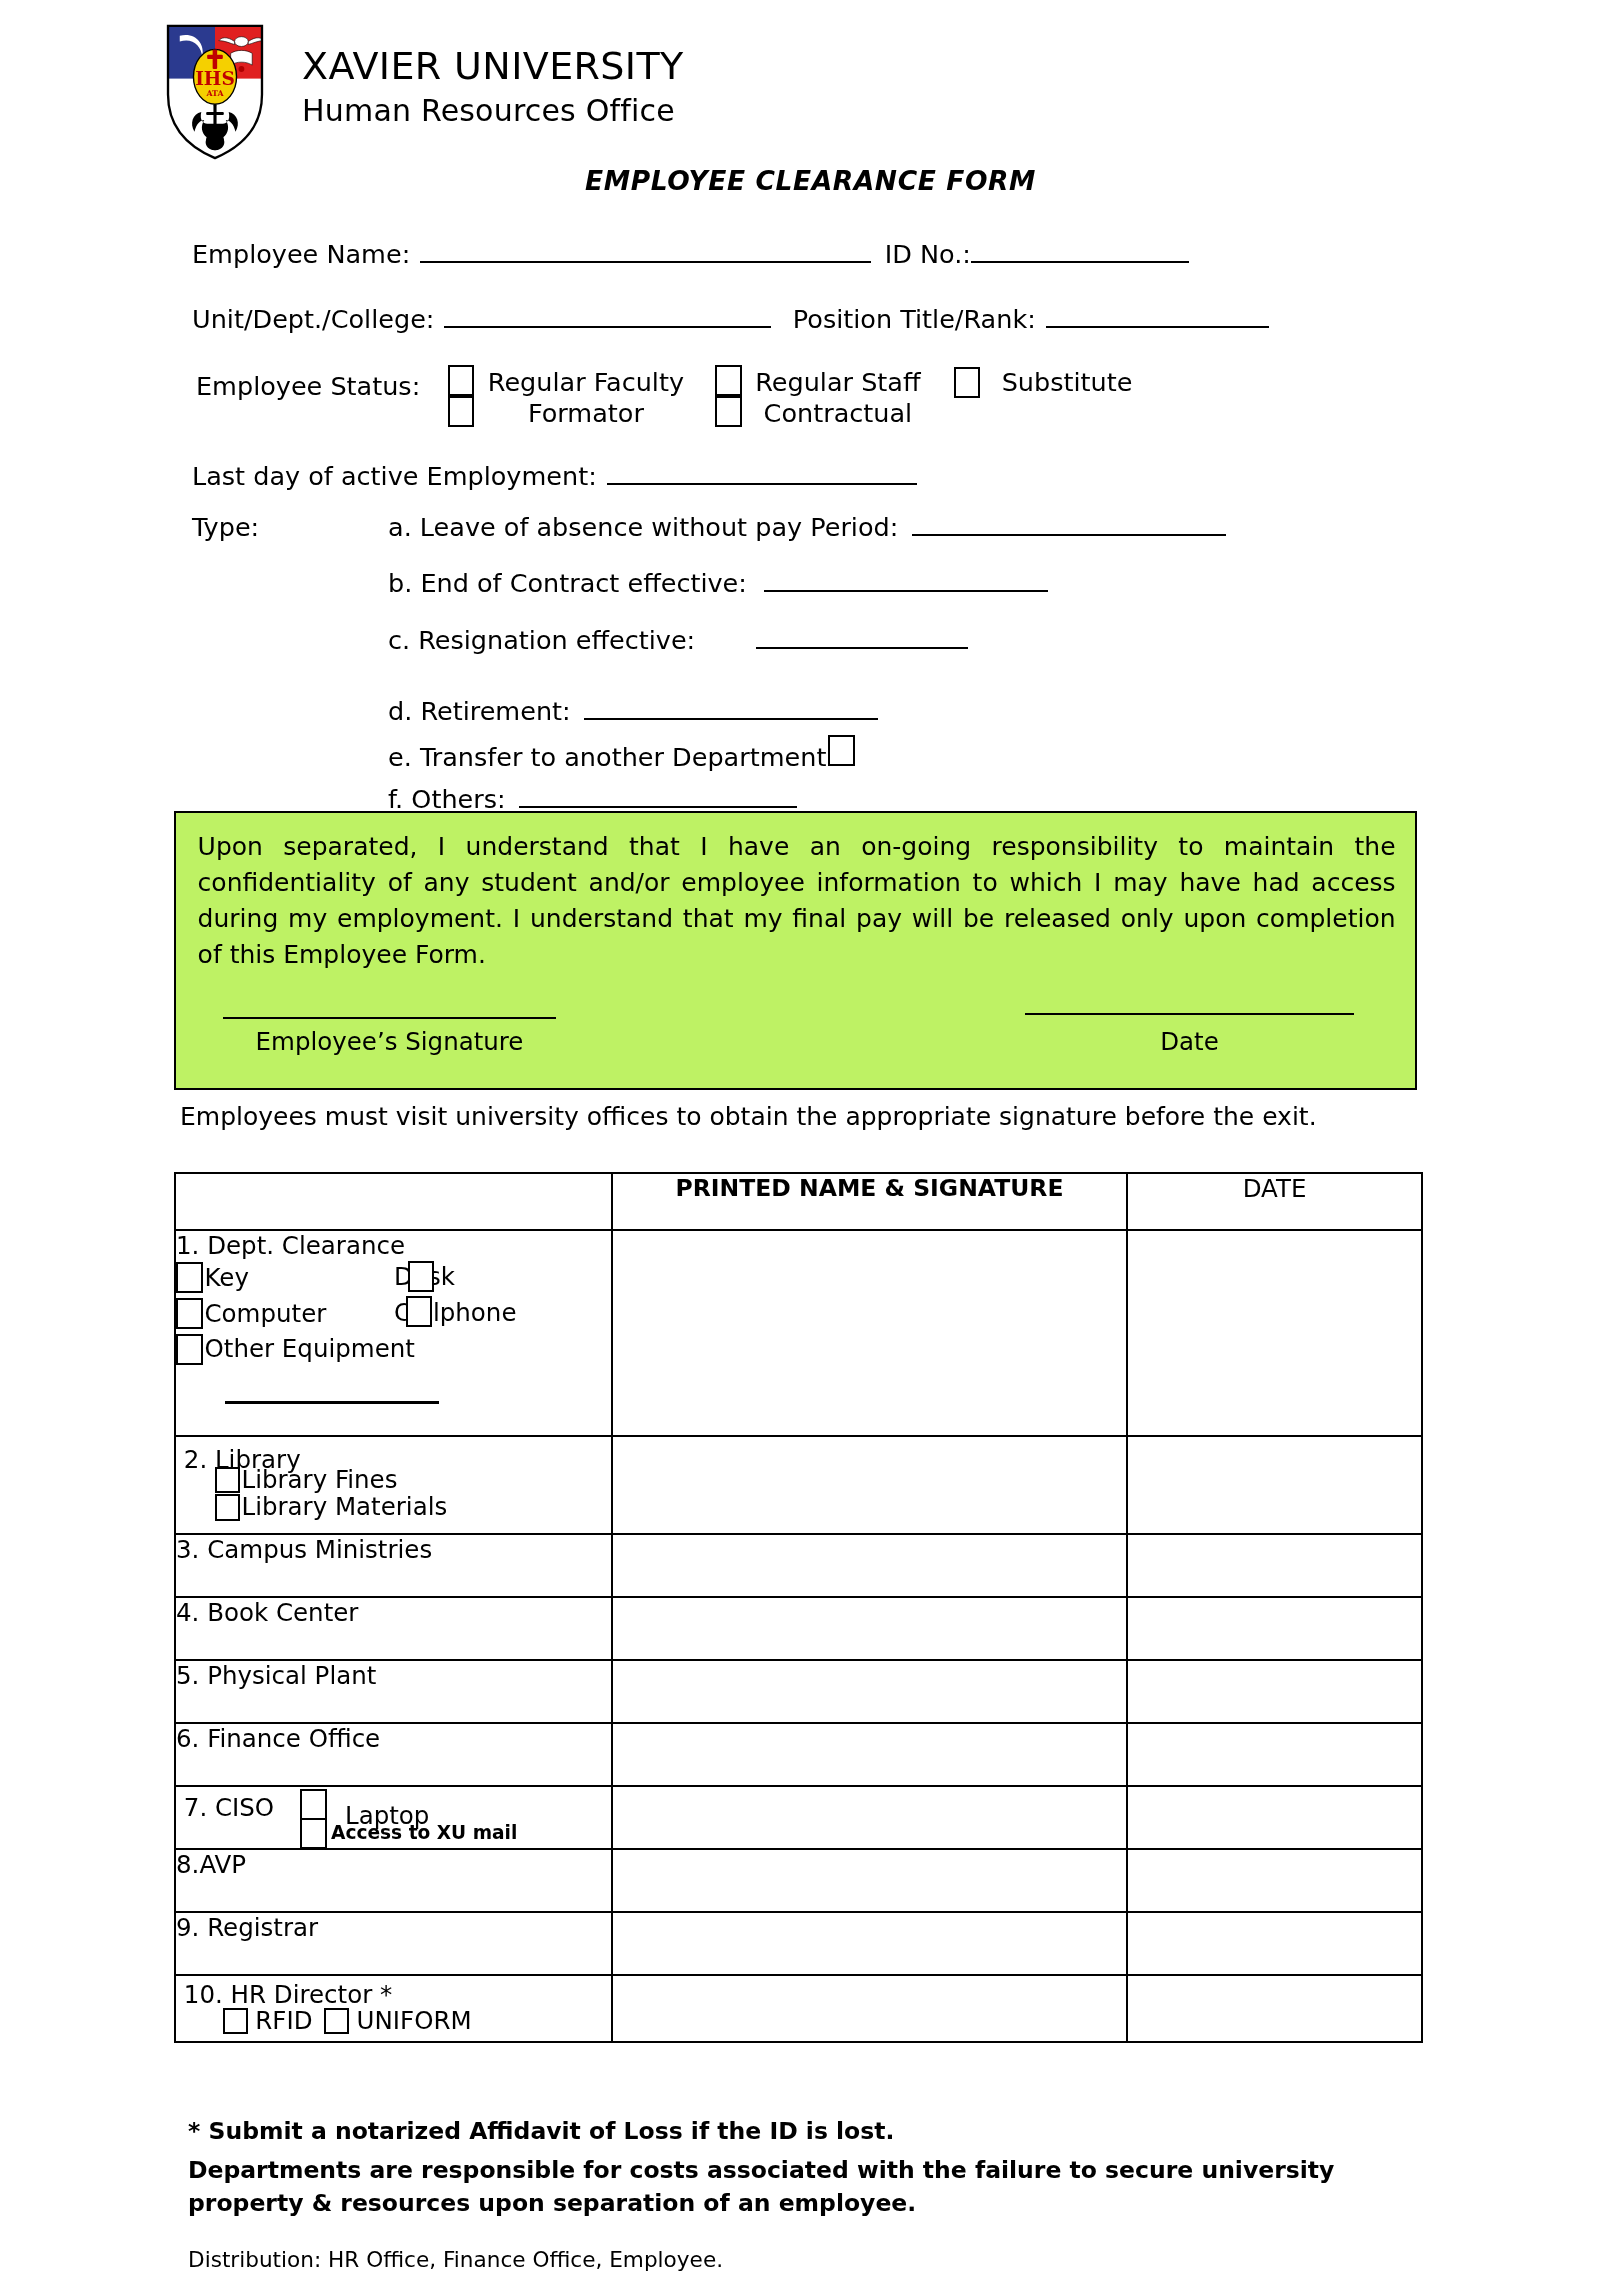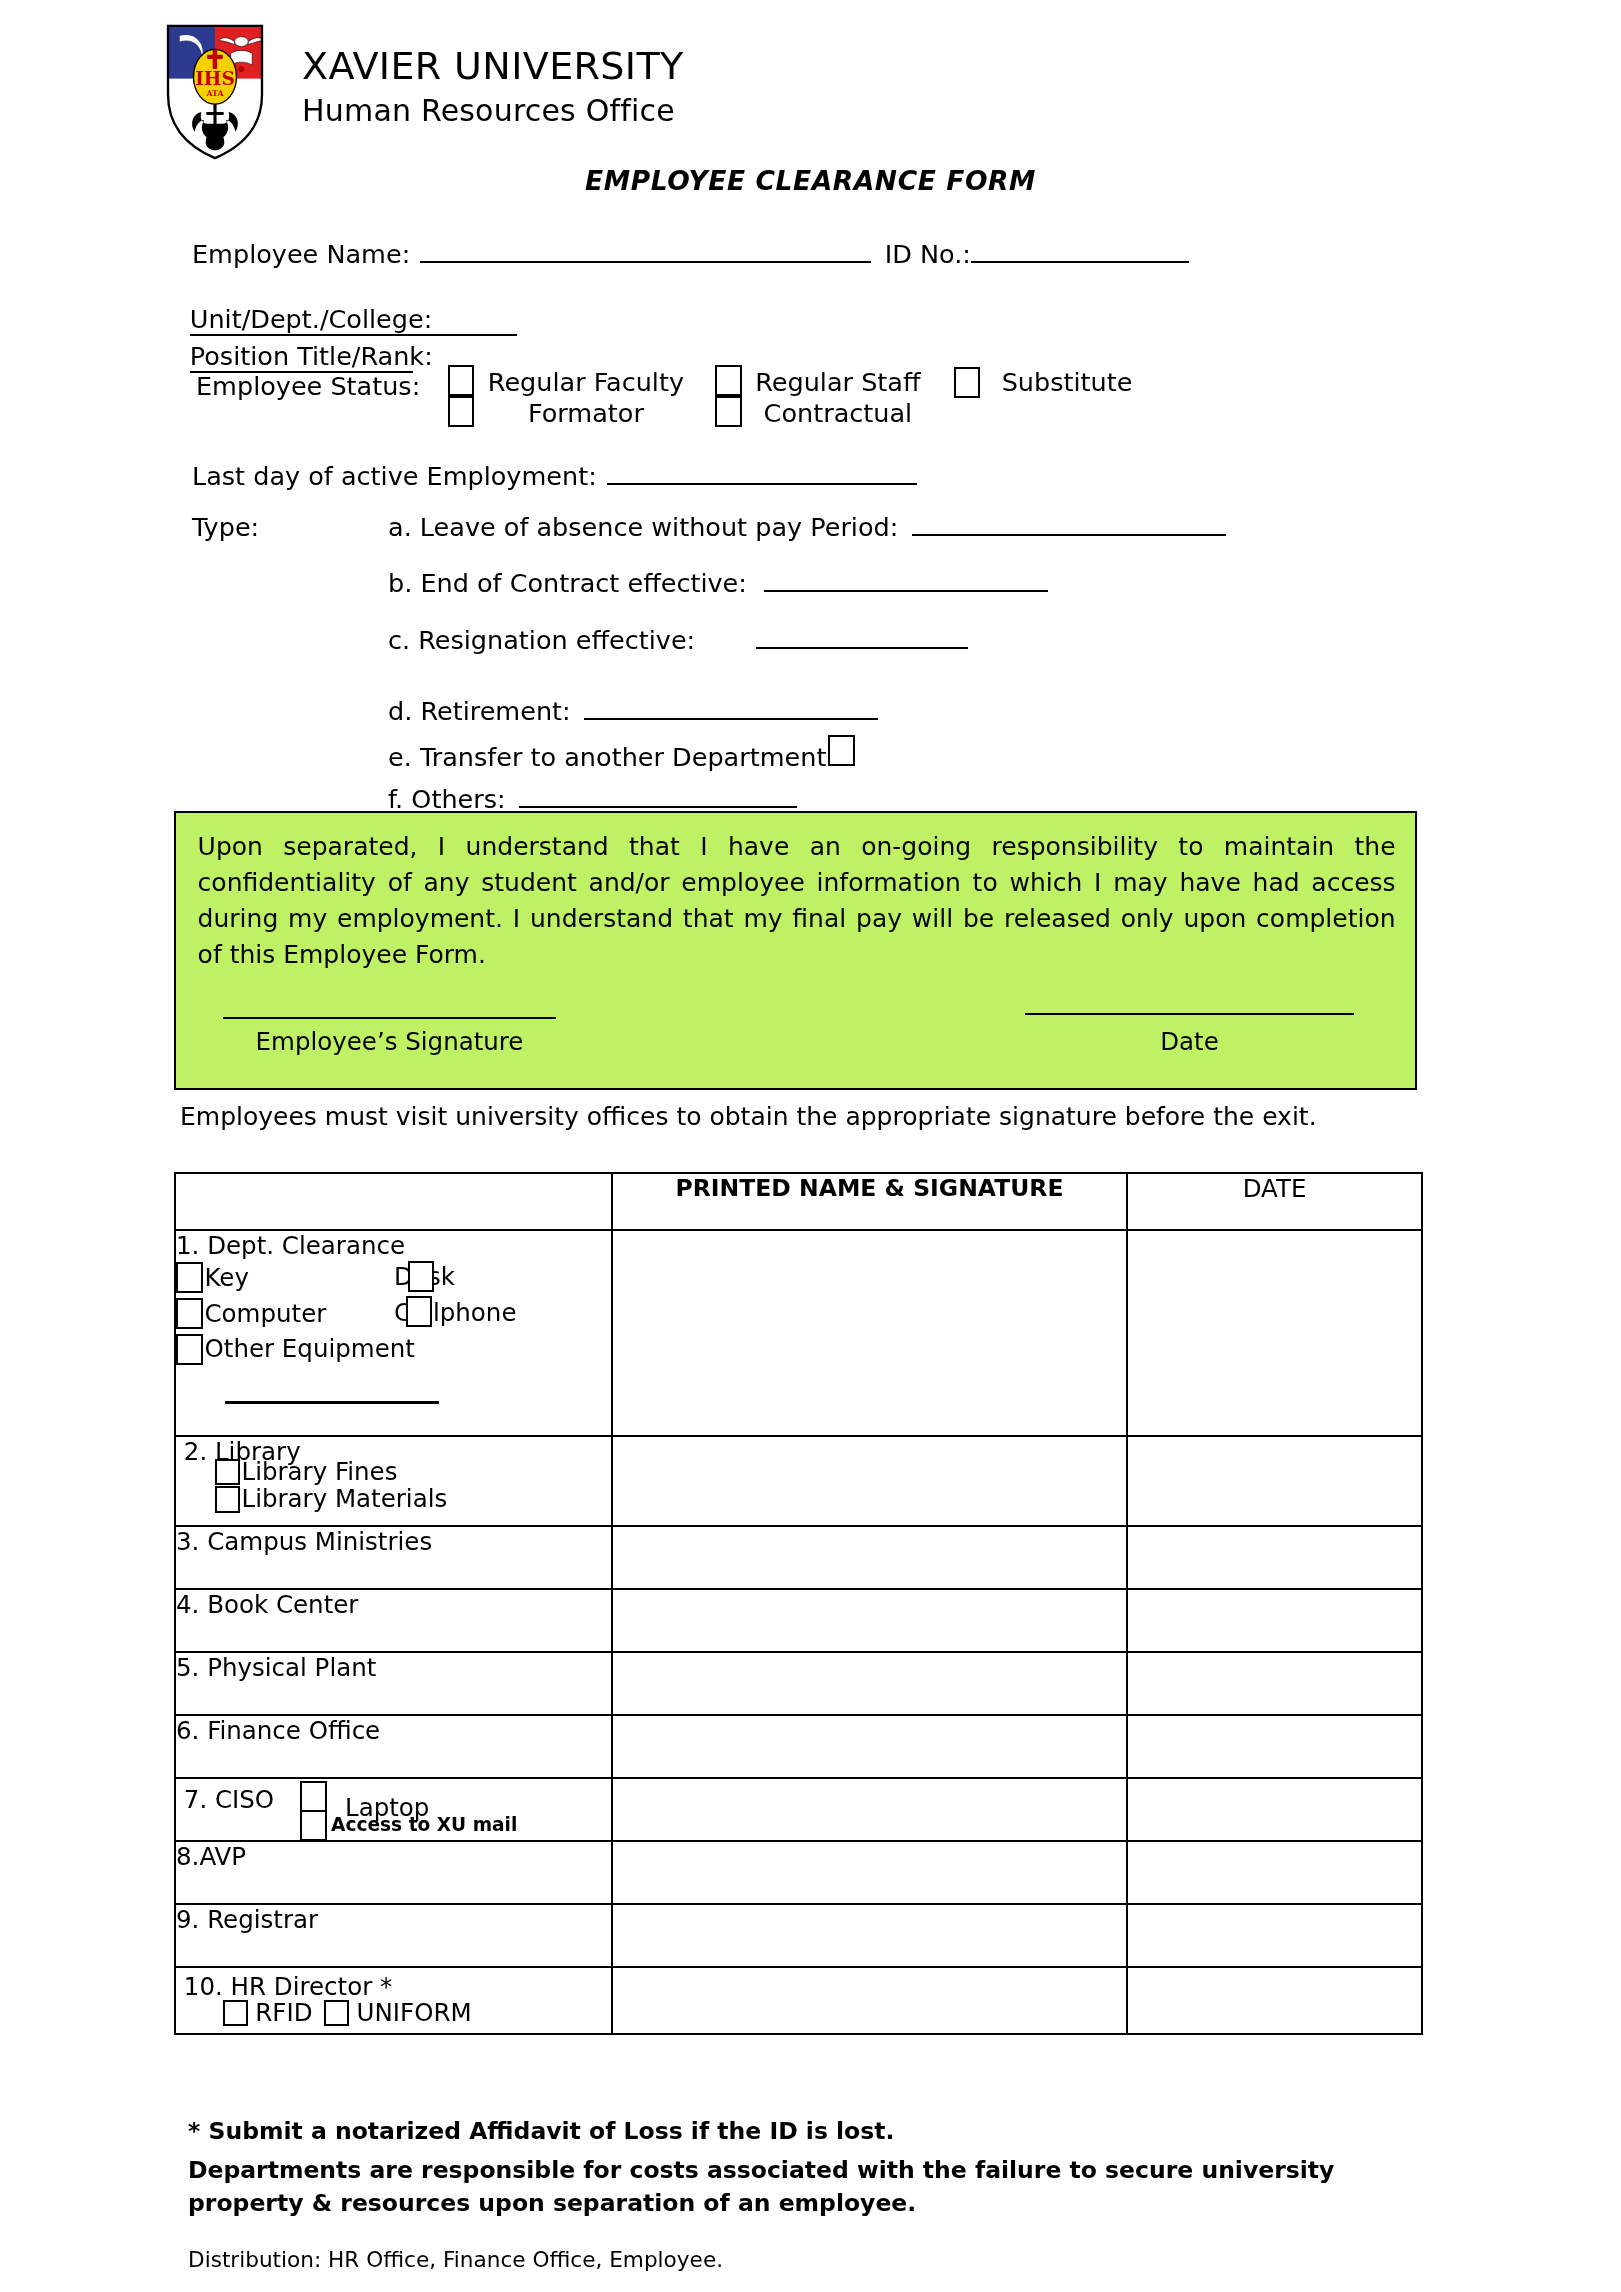--- a/index.html
+++ b/index.html
@@ -353,21 +353,21 @@
   <div class="form-title">EMPLOYEE CLEARANCE FORM</div>
 
   <div class="fieldline" style="left:192px; top:239px;">
     <span>Employee Name:</span>
     <span class="rule" style="width:451px; margin-left:9.8px;"></span>
     <span class="gap" style="width:13.7px;"></span>
     <span>ID No.:</span>
     <span class="rule" style="width:218px;"></span>
   </div>
 
-  <div class="fieldline" style="left:180px; top:304px;flex-direction:column;">
+  <div class="fieldline" style="left:192px; top:304px;">
     <span>Unit/Dept./College:</span>
     <span class="rule" style="width:327px; margin-left:9.8px;"></span>
     <span class="gap" style="width:21.6px;"></span>
     <span>Position Title/Rank:</span>
     <span class="rule" style="width:223px; margin-left:9.8px;"></span>
   </div>
 
   <div class="status-row">
     <span class="status-label">Employee Status:</span>
 
@@ -485,21 +485,21 @@
             </div>
           </div>
           <div class="dept-rule"></div>
         </div>
       </td>
       <td class="c2"></td>
       <td class="c3"></td>
     </tr>
 
     <tr>
-      <td class="c1 rowlabel r-lib" style="padding-top:0;">
+      <td class="c1 rowlabel r-lib" style="padding-top:8px;">
         <div class="lib-wrap" style="height:84px;">
           <div class="lib-num">2. Library</div>
           <div class="lib-items">
             <div class="cbline" style="margin-bottom:1px;">
               <span class="cb cb-sm"></span>
               <span>Library Fines</span>
             </div>
             <div class="cbline">
               <span class="cb cb-sm"></span>
               <span>Library Materials</span>

